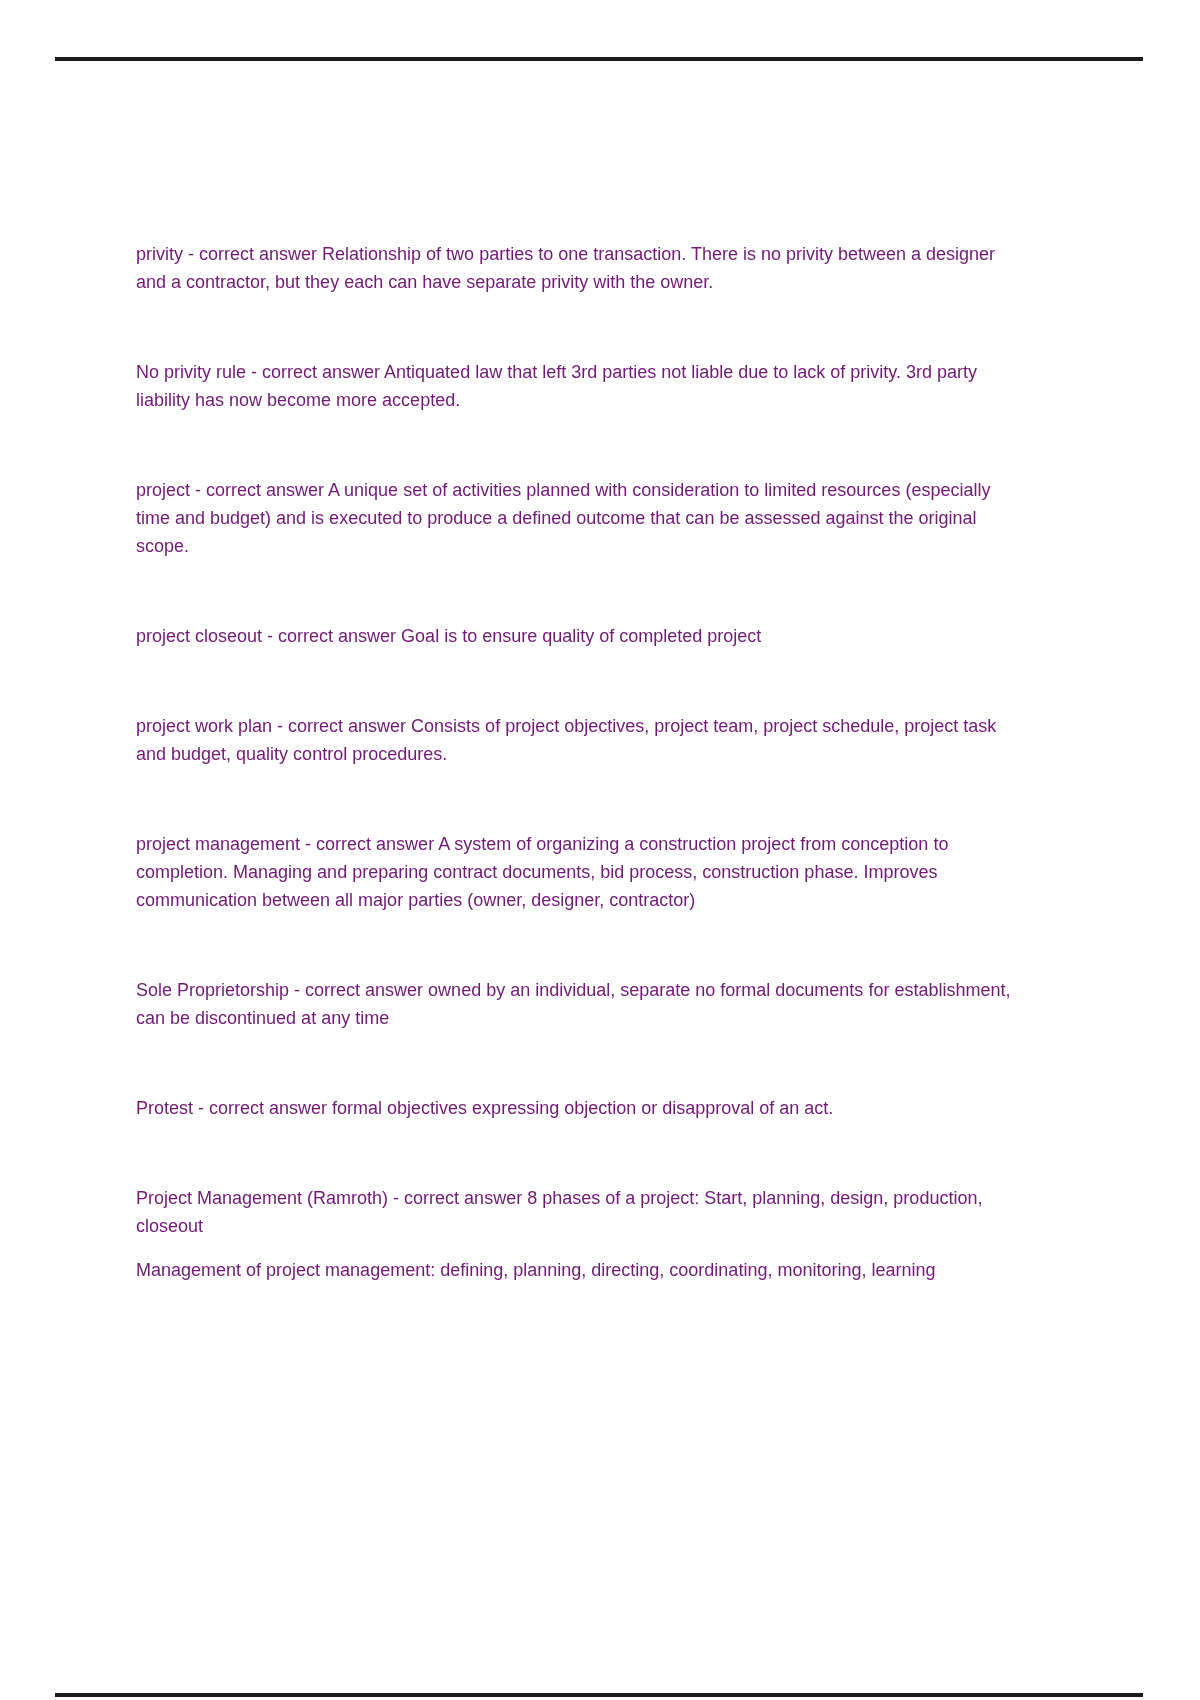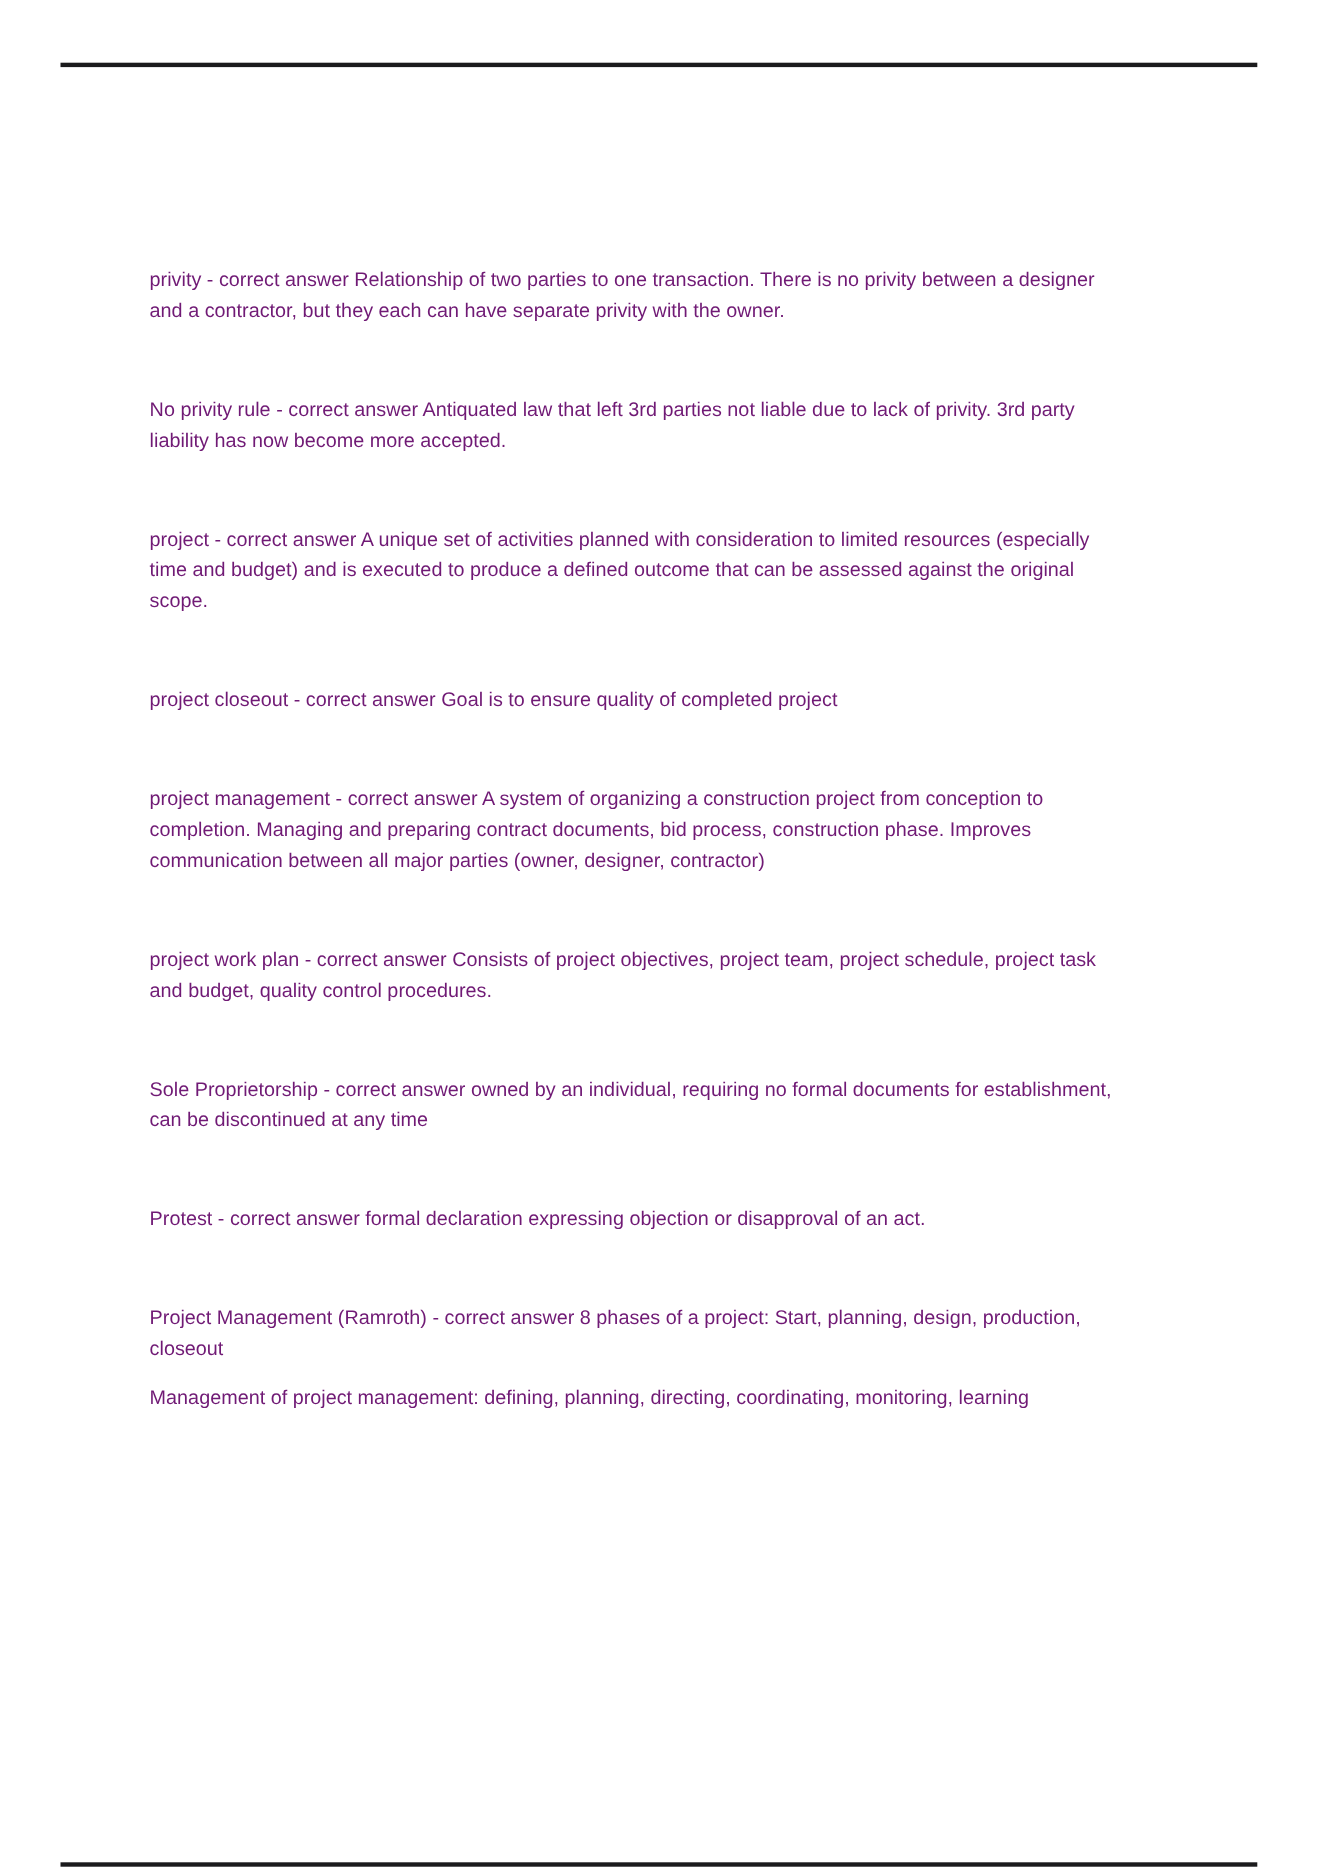--- a/index.html
+++ b/index.html
@@ -73,24 +73,24 @@
   <div class="rule top"></div>
 
   <div class="content">
 
 
     <div class="qa-wrap">
       <p>privity - correct answer Relationship of two parties to one transaction. There is no privity between a designer and a contractor, but they each can have separate privity with the owner.</p>
       <p>No privity rule - correct answer Antiquated law that left 3rd parties not liable due to lack of privity. 3rd party liability has now become more accepted.</p>
       <p>project - correct answer A unique set of activities planned with consideration to limited resources (especially time and budget) and is executed to produce a defined outcome that can be assessed against the original scope.</p>
       <p>project closeout - correct answer Goal is to ensure quality of completed project</p>
+      <p>project work plan - correct answer Consists of project objectives, project team, project schedule, project task and budget, quality control procedures.</p>
       <p>project management - correct answer A system of organizing a construction project from conception to completion. Managing and preparing contract documents, bid process, construction phase. Improves communication between all major parties (owner, designer, contractor)</p>
-      <p>project work plan - correct answer Consists of project objectives, project team, project schedule, project task and budget, quality control procedures.</p>
-      <p>Sole Proprietorship - correct answer owned by an individual, requiring no formal documents for establishment, can be discontinued at any time</p>
-      <p>Protest - correct answer formal declaration expressing objection or disapproval of an act.</p>
+      <p>Sole Proprietorship - correct answer owned by an individual, separate no formal documents for establishment, can be discontinued at any time</p>
+      <p>Protest - correct answer formal objectives expressing objection or disapproval of an act.</p>
       <p class="last-entry">Project Management (Ramroth) - correct answer 8 phases of a project: Start, planning, design, production, closeout</p>
       <p class="note">Management of project management: defining, planning, directing, coordinating, monitoring, learning</p>
     </div>
 
   </div>
 
   <div class="rule bottom"></div>
 
 </div>
 

